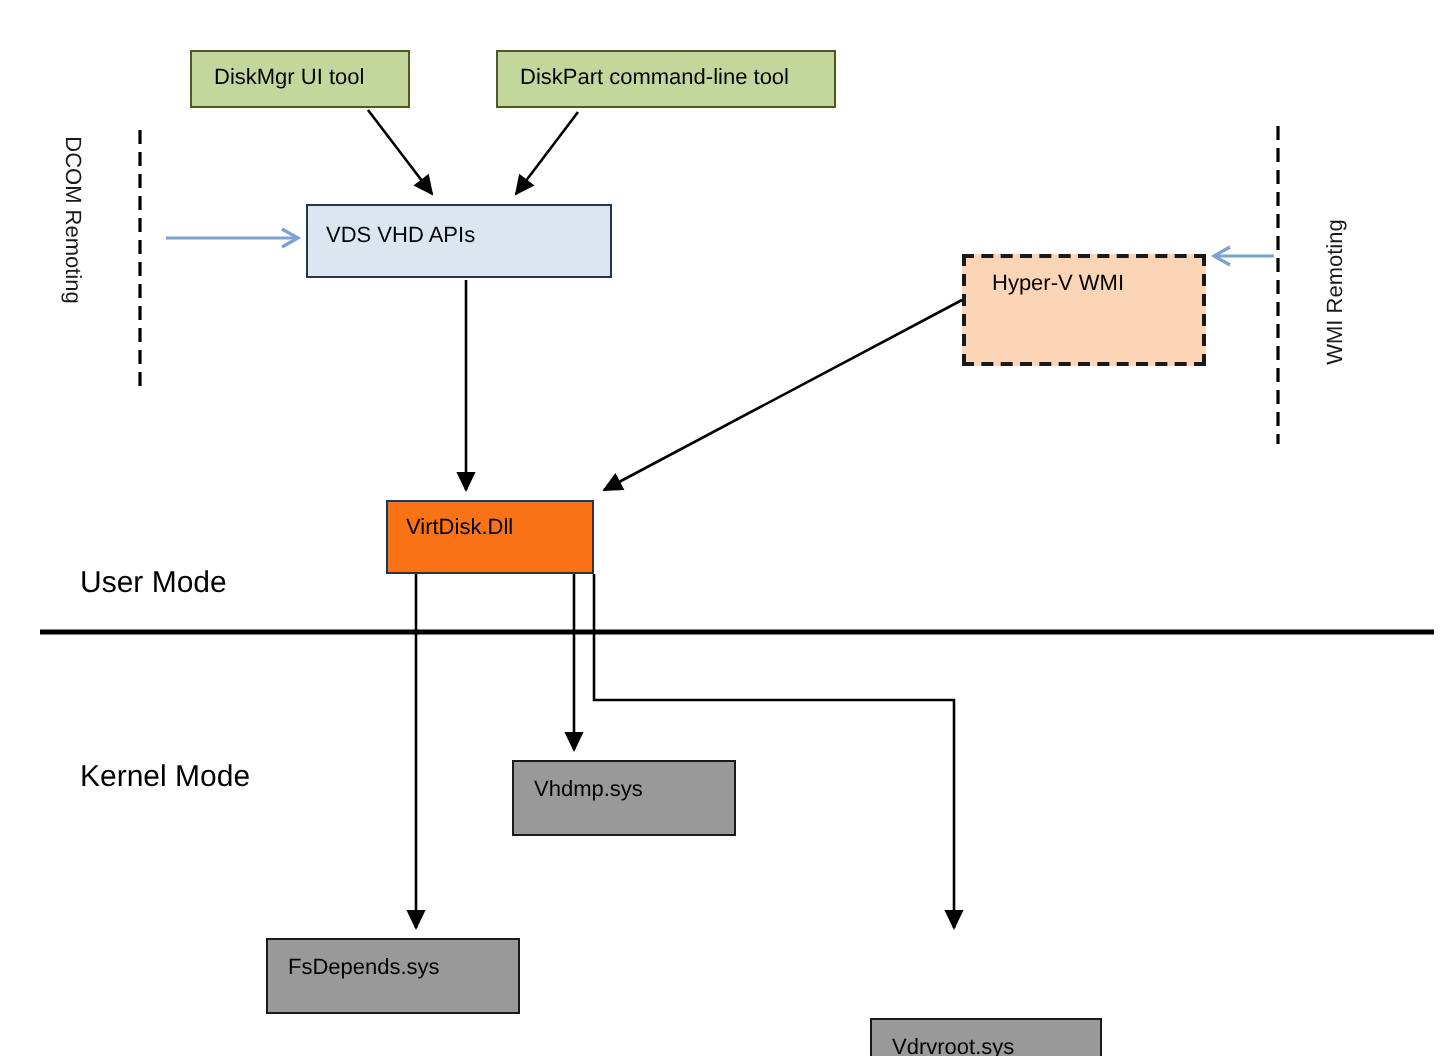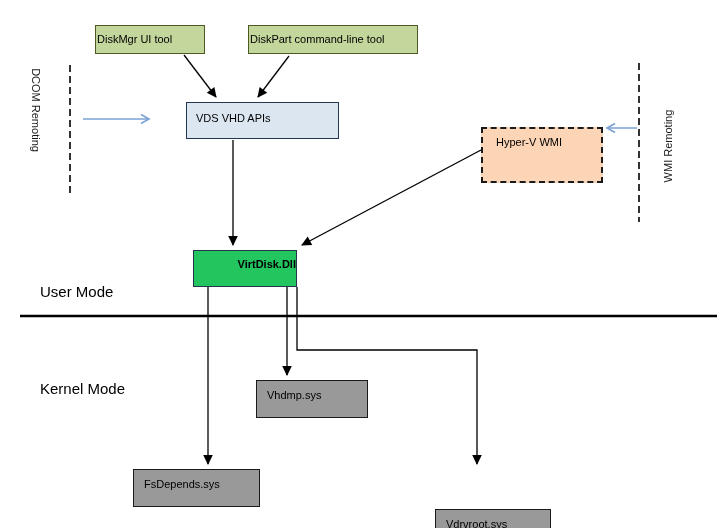--- a/index.html
+++ b/index.html
@@ -16,38 +16,37 @@
     position: absolute;
     box-sizing: border-box;
     font-size: 11px;
     color: #000000;
     line-height: 1.1;
   }
   .node.tool {
     background: #C3D69B;
     border: 1px solid #4F5A23;
     display: flex; align-items: center;
-    padding-left: 1px;
+    padding-left: 11px;
   }
   .node.api {
     background: #DCE6F1;
     border: 1px solid #24364F;
     padding: 9px 0 0 9px;
   }
   .node.hyperv {
     background: #FBD5B5;
     border: 2px dashed #1a1a1a;
     padding: 7px 0 0 13px;
   }
   .node.virtdisk {
-    background: #22c55e;
+    background: #f97316;
     border: 1.5px solid #24364F;
     padding: 7px 0 0 9px;
-    font-weight: 700;
-    text-align: right;
+    font-weight: 400;
   }
   .node.driver {
     background: #999999;
     border: 1px solid #1a1a1a;
     padding: 8px 0 0 10px;
   }
   .mode-label {
     position: absolute;
     font-size: 15px;
     color: #000000;
@@ -91,21 +90,21 @@
     <path d="M297,287 L297,350 L477,350 L477,464" fill="none" stroke="#000000" stroke-width="1.3" marker-end="url(#mBlack)"></path>
 
     <line x1="83" y1="119" x2="149" y2="119" stroke="#7BA2D4" stroke-width="1.5" marker-end="url(#mBlue)"></line>
     <line x1="637" y1="128" x2="607" y2="128" stroke="#7BA2D4" stroke-width="1.5" marker-end="url(#mBlue)"></line>
   </svg>
 
   <div class="node tool" style="left:95px; top:25px; width:110px; height:29px;">DiskMgr UI tool</div>
 
   <div class="node tool" style="left:248px; top:25px; width:170px; height:29px;">DiskPart command-line tool</div>
 
-  <div class="node api" style="left:153px; top:102px; width:153px; height:37px;margin-left:33px;">VDS VHD APIs</div>
+  <div class="node api" style="left:153px; top:102px; width:153px; height:37px;">VDS VHD APIs</div>
 
   <div class="node hyperv" style="left:481px; top:107px; width:122px; height:56px;margin-top:20px;">Hyper-V WMI</div>
 
   <div class="node virtdisk" style="left:193px; top:250px; width:104px; height:37px;">VirtDisk.Dll</div>
 
   <div class="node driver" style="left:256px; top:380px; width:112px; height:38px;">Vhdmp.sys</div>
 
   <div class="node driver" style="left:133px; top:469px; width:127px; height:38px;">FsDepends.sys</div>
 
   <div class="node driver" style="left:435px; top:469px; width:116px; height:39px;margin-top:40px;">Vdrvroot.sys</div>

